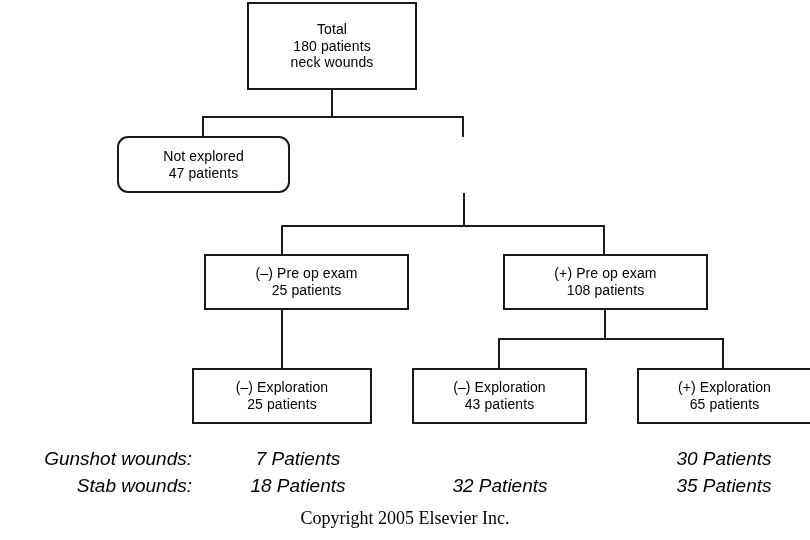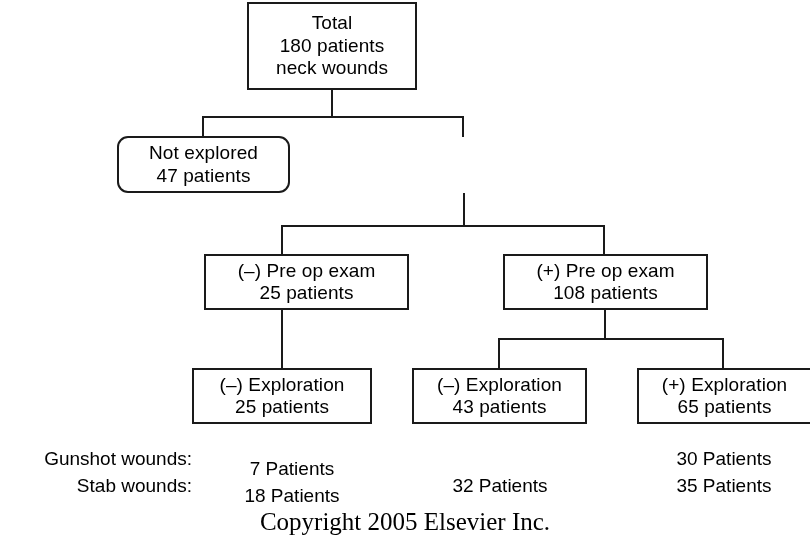--- a/index.html
+++ b/index.html
@@ -21,21 +21,21 @@
     position: absolute;
     box-sizing: border-box;
     border: 2px solid #1a1a1a;
     background: #ffffff;
     display: flex;
     flex-direction: column;
     align-items: center;
     justify-content: center;
     text-align: center;
     color: #000000;
-    font-size: 19px;
+    font-size: 14px;
     line-height: 1.18;
     letter-spacing: 0.1px;
     padding: 4px 6px;
   }
   .node .line {
     display: block;
     white-space: nowrap;
   }
   
   .conn {
@@ -50,46 +50,47 @@
     position: absolute;
     left: 0;
     top: 448px;
     width: 810px;
     font-size: 19px;
     color: #000000;
   }
   .srow {
     position: relative;
     height: 27px;
+    font-style: italic;
   }
   .slabel {
     position: absolute;
     left: 0;
     width: 192px;
     text-align: right;
     white-space: nowrap;
   }
   .scell {
     position: absolute;
     width: 176px;
     text-align: center;
     white-space: nowrap;
   }
-  .c0 { left: 204px; margin-top: 10px; }
+  .c0 { left: 210px; }
   .c1 { left: 412px; }
   .c2 { left: 636px; }
 
   #copyright {
     position: absolute;
     left: 0;
     top: 508px;
     width: 810px;
     text-align: center;
     font-family: "Liberation Serif", serif;
-    font-size: 25px;
+    font-size: 18px;
     color: #000000;
     white-space: nowrap;
   }
 </style>
 </head>
 <body>
 
 <div id="page">
 
   <div class="node" style="left:247px; top:2px; width:170px; height:88px;">

